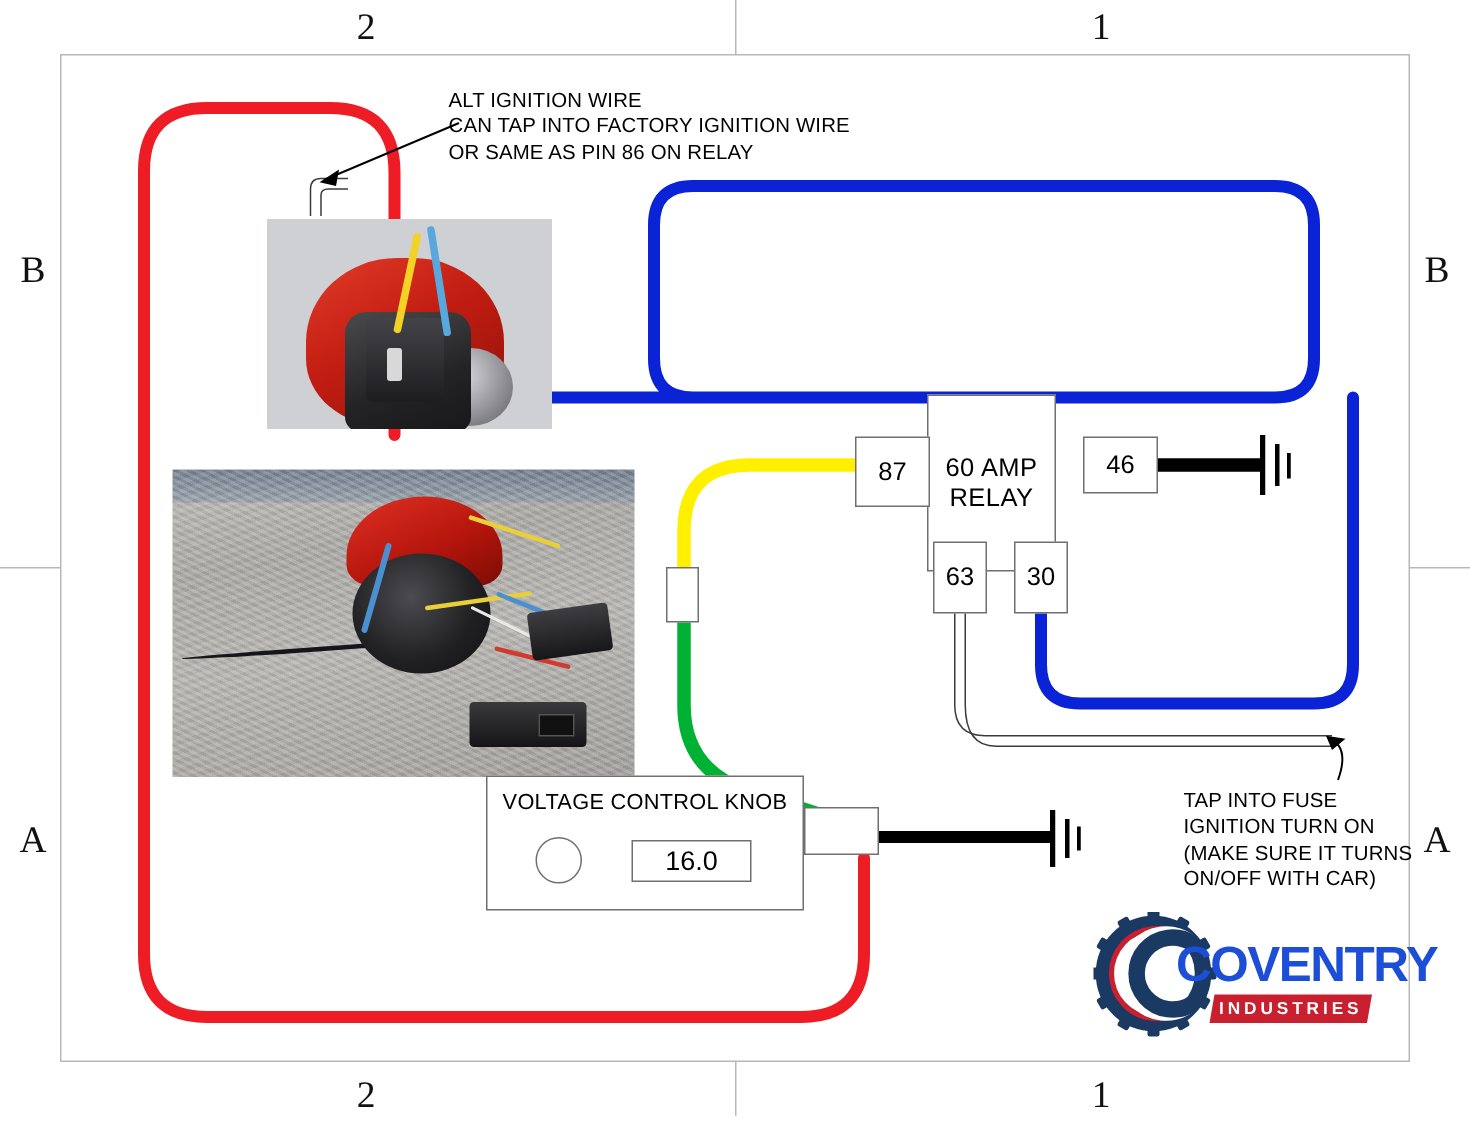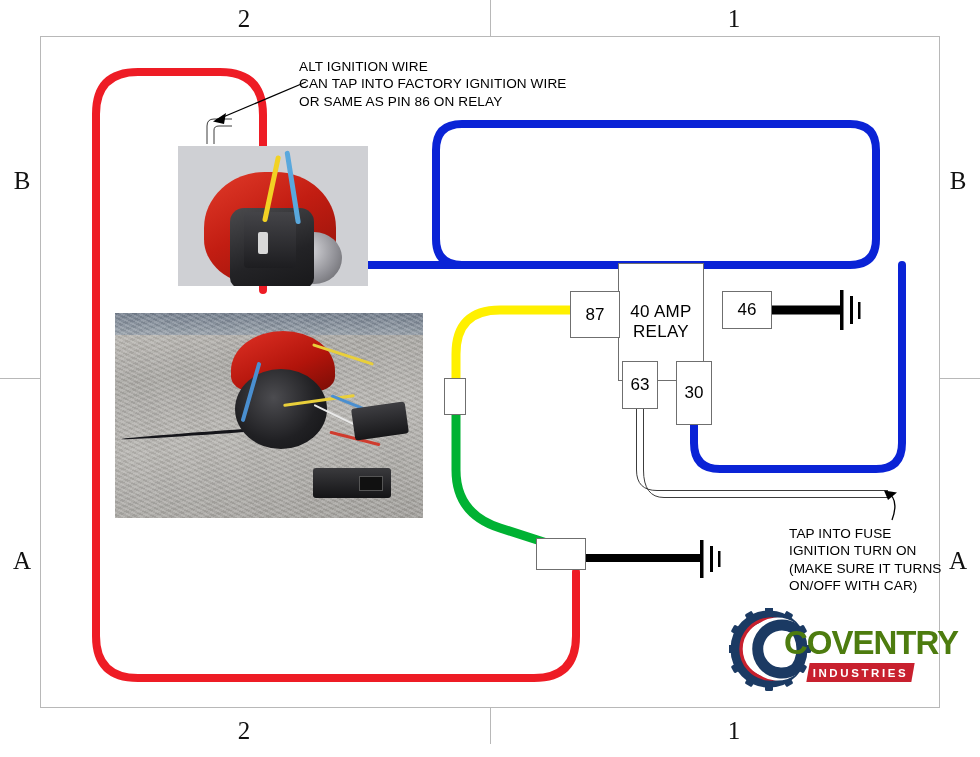--- a/index.html
+++ b/index.html
@@ -85,21 +85,21 @@
   
   .box{position:absolute;background:#fff;border:1px solid #6f6f6f;box-sizing:border-box;}
   .relay-main{left:618px;top:263px;width:86px;height:118px;
     display:flex;flex-direction:column;align-items:center;justify-content:center;
     font-size:17px;line-height:1.18;text-align:center;letter-spacing:.3px;}
   .pin{position:absolute;background:#fff;border:1px solid #6f6f6f;box-sizing:border-box;
        display:flex;align-items:center;justify-content:center;font-size:17px;}
   .pin-87{left:570px;top:291px;width:50px;height:47px;}
   .pin-85{left:722px;top:291px;width:50px;height:38px;}
   .pin-86{left:622px;top:361px;width:36px;height:48px;}
-  .pin-30{left:676px;top:361px;width:36px;height:64px;}
+  .pin-30{left:676px;top:361px;width:36px;height:48px;}
 
   .knob-box{left:324px;top:517px;width:212px;height:90px;}
   .knob-title{position:absolute;left:0;top:9px;width:100%;text-align:center;
     font-size:14.5px;letter-spacing:.2px;}
   .knob-dial{position:absolute;left:32px;top:40px;width:31px;height:31px;
     border:1px solid #6f6f6f;border-radius:50%;background:#fff;box-sizing:border-box;}
   .knob-read{position:absolute;left:96px;top:42px;width:80px;height:28px;
     border:1px solid #6f6f6f;background:#fff;box-sizing:border-box;
     display:flex;align-items:center;justify-content:center;font-size:18px;}
   .knob-conn{left:536px;top:538px;width:50px;height:32px;}
@@ -108,21 +108,21 @@
 
   
   .txt{position:absolute;font-size:13.6px;line-height:1.27;white-space:pre;letter-spacing:.1px;}
   .note-alt{left:299px;top:58px;}
   .relay-key{left:629px;top:160px;font-size:13.8px;line-height:1.30;}
   .note-fuse{left:789px;top:525px;line-height:1.27;}
 
   
   .logo{position:absolute;left:729px;top:608px;width:186px;height:84px;}
   .logo-txt{position:absolute;left:55px;top:16px;font-size:33px;font-weight:bold;
-    color:#4d7c0f;letter-spacing:-1px;font-family:"Liberation Sans",sans-serif;}
+    color:#1d4ed8;letter-spacing:-1px;font-family:"Liberation Sans",sans-serif;}
   .logo-band{position:absolute;left:79px;top:55px;width:105px;height:19px;background:#c8202e;
     transform:skewX(-10deg);}
   .logo-band span{position:absolute;left:0;top:0;width:100%;height:100%;
     display:flex;align-items:center;justify-content:center;color:#fff;font-size:11.5px;
     font-weight:bold;letter-spacing:2.6px;transform:skewX(10deg);}
 </style>
 </head>
 <body>
 
 <div class="sheet">
@@ -212,29 +212,34 @@
     <div class="bw blu1"></div>
     <div class="bw blu2"></div>
     <div class="bw wht1"></div>
     <div class="bw red1"></div>
     <div class="bench-relay"></div>
     <div class="bench-box">
       <div class="bench-box-disp"></div>
     </div>
   </div>
 
-  <div class="box relay-main" style="white-space:pre;">40 AMP
+  <div class="box relay-main" style="white-space:pre;">60 AMP
 RELAY</div>
   <div class="pin pin-87">87</div>
   <div class="pin pin-85">46</div>
   <div class="pin pin-86">63</div>
   <div class="pin pin-30">30</div>
 
   <div class="box inline-conn"></div>
 
+  <div class="box knob-box">
+    <div class="knob-title">VOLTAGE CONTROL KNOB</div>
+    <div class="knob-dial"></div>
+    <div class="knob-read">16.0</div>
+  </div>
   <div class="box knob-conn"></div>
 
   <div class="txt note-alt">ALT IGNITION WIRE
 CAN TAP INTO FACTORY IGNITION WIRE
 OR SAME AS PIN 86 ON RELAY</div>
   <div class="txt note-fuse">TAP INTO FUSE
 IGNITION TURN ON
 (MAKE SURE IT TURNS
 ON/OFF WITH CAR)</div>
 

